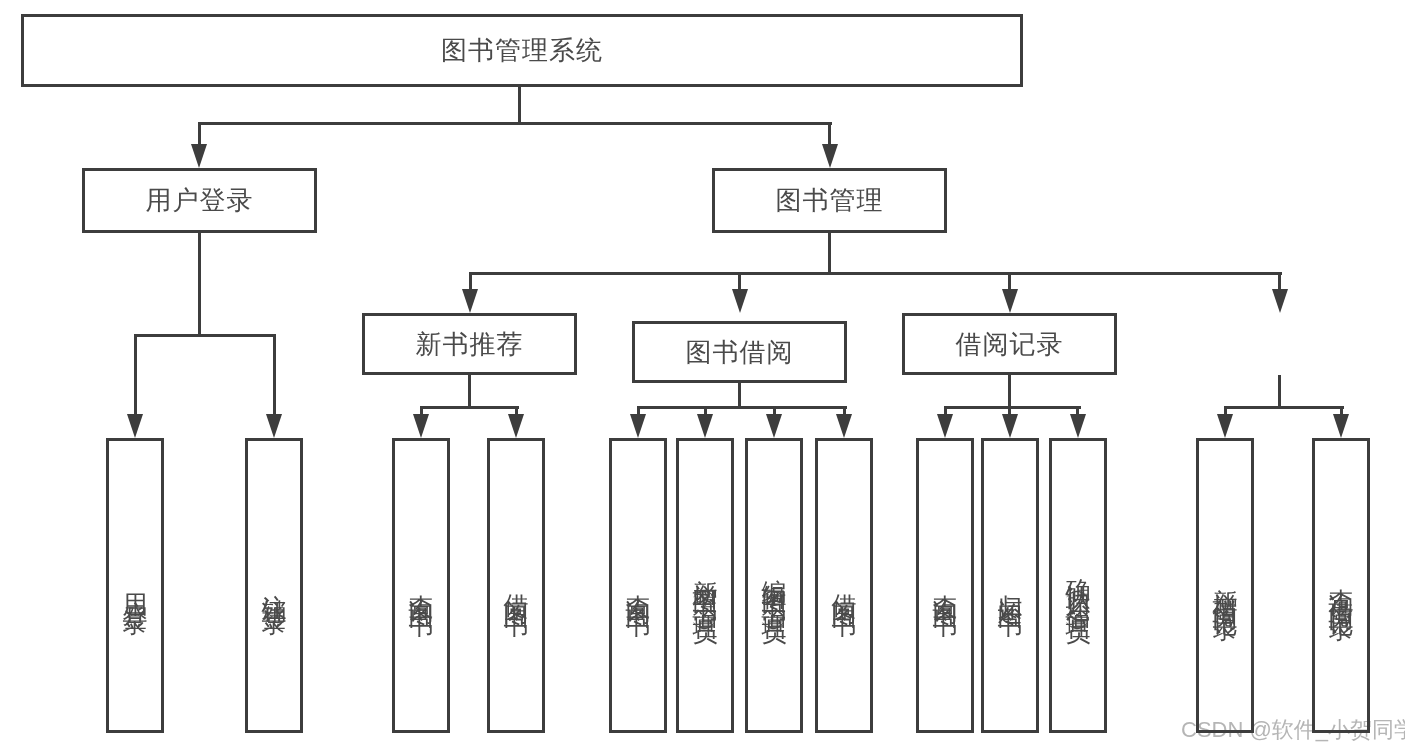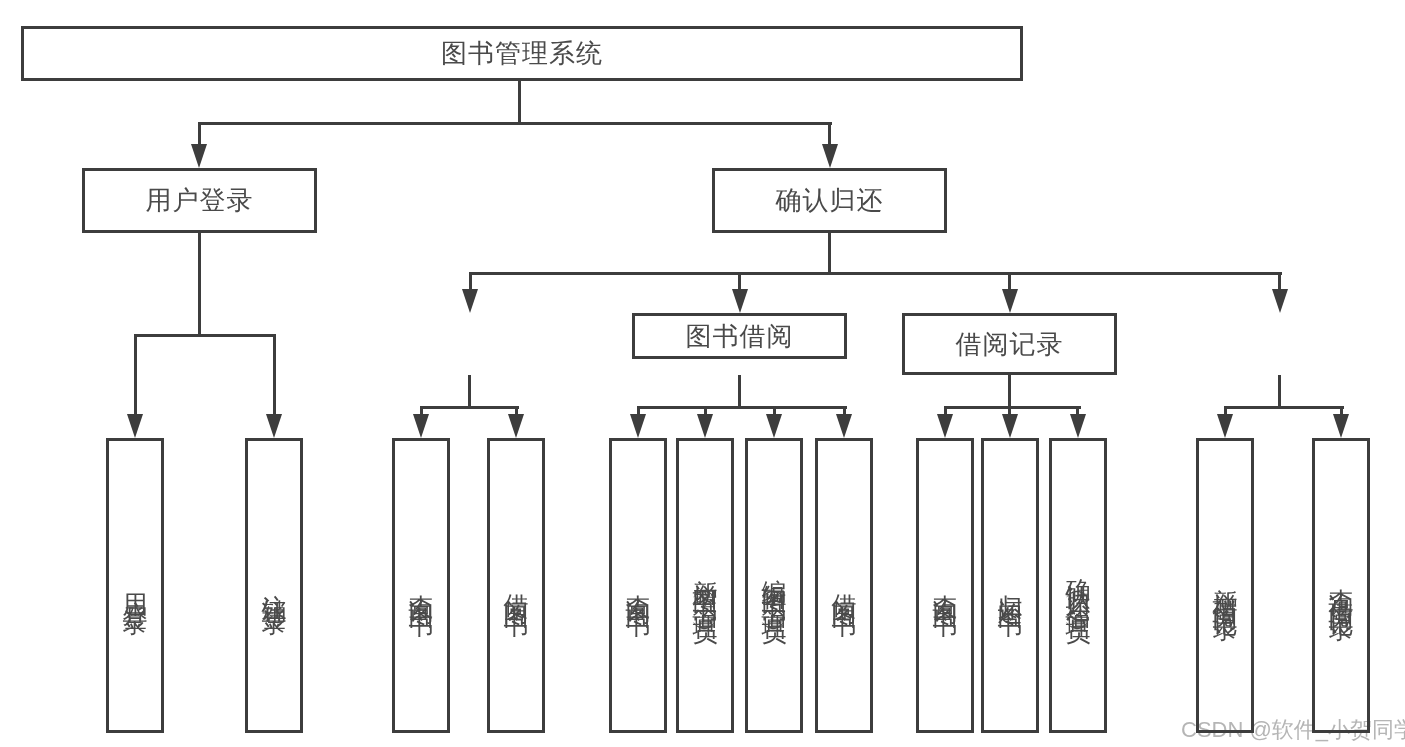--- a/index.html
+++ b/index.html
@@ -55,57 +55,60 @@
     white-space:nowrap;
     z-index:3;
     mix-blend-mode:darken;
   }
 </style>
 </head>
 <body>
 
 <div id="stage">
 
-  <div class="node h" style="left:21px;top:26px;width:1002px;height:55px">
+  <div class="node h" style="left:21px;top:14px;width:1002px;height:73px">
     <span>图书管理系统</span>
   </div>
 
   <div class="vline" style="left:518px;top:68px;height:54px"></div>
   <div class="hline" style="left:198px;top:122px;width:634px"></div>
   <div class="vline" style="left:198px;top:122px;height:26px"></div>
   <div class="arrow" style="left:191px;top:144px"></div>
   <div class="vline" style="left:828px;top:122px;height:26px"></div>
   <div class="arrow" style="left:822px;top:144px"></div>
 
   <div class="node h" style="left:82px;top:168px;width:235px;height:65px">
     <span>用户登录</span>
   </div>
   <div class="node h" style="left:712px;top:168px;width:235px;height:65px">
-    <span>确认归还</span>
+    <span>图书管理</span>
   </div>
 
   <div class="vline" style="left:198px;top:233px;height:104px"></div>
   <div class="hline" style="left:134px;top:334px;width:142px"></div>
   <div class="vline" style="left:134px;top:334px;height:82px"></div>
   <div class="arrow" style="left:127px;top:414px"></div>
   <div class="vline" style="left:273px;top:334px;height:82px"></div>
   <div class="arrow" style="left:266px;top:414px"></div>
 
   <div class="vline" style="left:828px;top:233px;height:41px"></div>
   <div class="hline" style="left:469px;top:272px;width:813px"></div>
   <div class="vline" style="left:469px;top:272px;height:20px"></div>
   <div class="arrow" style="left:462px;top:289px"></div>
   <div class="vline" style="left:738px;top:272px;height:20px"></div>
   <div class="arrow" style="left:732px;top:289px"></div>
   <div class="vline" style="left:1008px;top:272px;height:20px"></div>
   <div class="arrow" style="left:1002px;top:289px"></div>
   <div class="vline" style="left:1278px;top:272px;height:20px"></div>
   <div class="arrow" style="left:1272px;top:289px"></div>
 
-  <div class="node h" style="left:632px;top:313px;width:215px;height:46px">
+  <div class="node h" style="left:362px;top:313px;width:215px;height:62px">
+    <span>新书推荐</span>
+  </div>
+  <div class="node h" style="left:632px;top:321px;width:215px;height:62px">
     <span>图书借阅</span>
   </div>
   <div class="node h" style="left:902px;top:313px;width:215px;height:62px">
     <span>借阅记录</span>
   </div>
 
   <div class="vline" style="left:468px;top:375px;height:34px"></div>
   <div class="hline" style="left:420px;top:406px;width:99px"></div>
   <div class="vline" style="left:420px;top:406px;height:12px"></div>
   <div class="arrow" style="left:413px;top:414px"></div>

